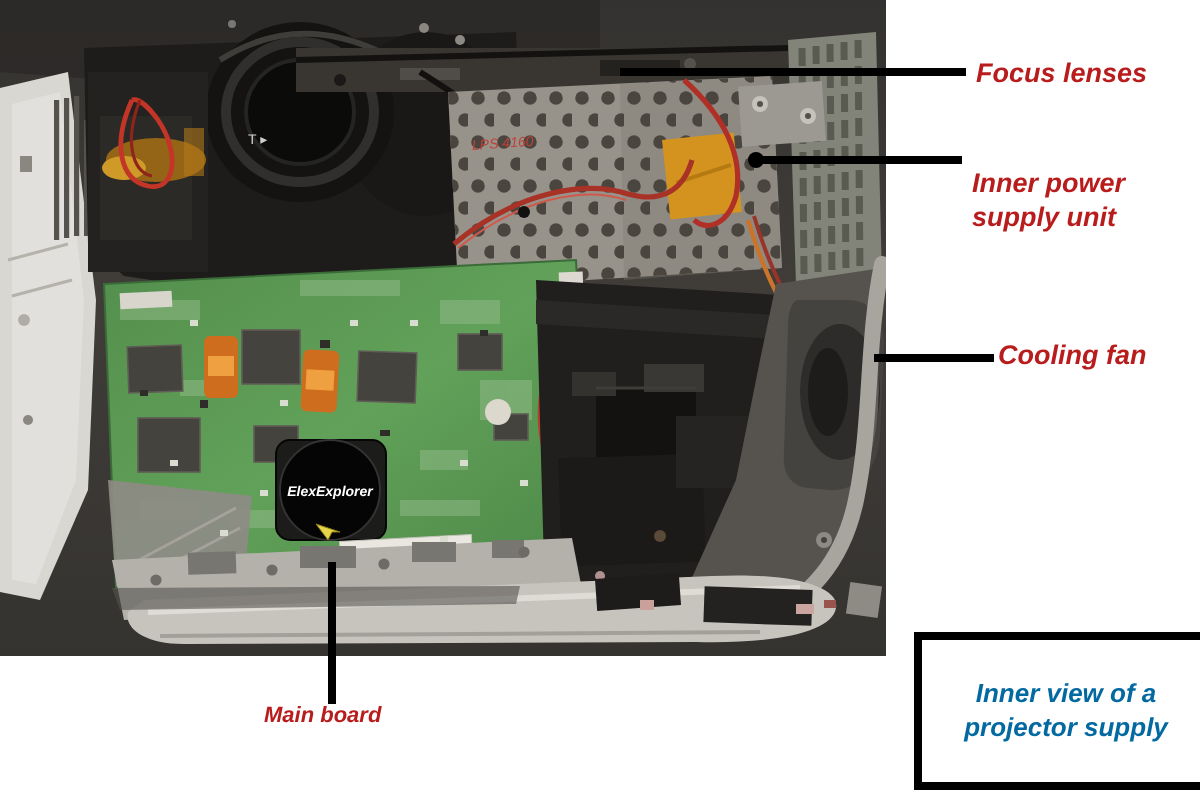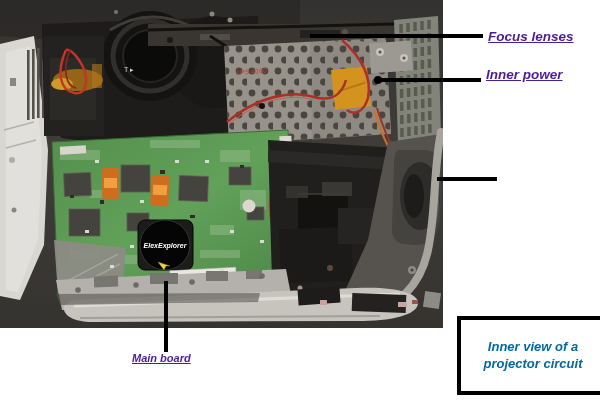--- a/index.html
+++ b/index.html
@@ -4,22 +4,22 @@
 <style>
   html,body{margin:0;padding:0;background:#ffffff;}
   .canvas{
     position:relative;width:600px;height:401px;background:#ffffff;overflow:hidden;
     font-family:"Liberation Sans",sans-serif;
   }
   .photo{position:absolute;left:0;top:0;width:443px;height:328px;}
   .callout{position:absolute;background:#000;}
   .callout-dot{position:absolute;background:#000;border-radius:50%;}
   .lbl{
-    position:absolute;color:#4c1d95;font-weight:bold;font-style:italic;
-    font-size:13.5px;line-height:17px;white-space:nowrap;text-decoration:underline;
+    position:absolute;color:#b91c1c;font-weight:bold;font-style:italic;
+    font-size:13.5px;line-height:17px;white-space:nowrap;
   }
   .lbl-main{font-size:11px;}
   .caption-box{
     position:absolute;left:457px;top:316px;width:152px;height:79px;
     box-sizing:border-box;border:4px solid #000;background:#fff;
     display:flex;flex-direction:column;justify-content:center;align-items:center;
     color:#0369a1;font-weight:bold;font-style:italic;font-size:13px;line-height:16.5px;
   }
 </style>
 </head>
@@ -254,25 +254,27 @@
   </div>
 
   <div class="callout" style="left:310px;top:34px;width:173px;height:4px;"></div>
   <div class="callout-dot" style="left:374px;top:76px;width:8px;height:8px;"></div>
   <div class="callout" style="left:378px;top:78px;width:103px;height:4px;"></div>
   <div class="callout" style="left:437px;top:177px;width:60px;height:4px;"></div>
   <div class="callout" style="left:164px;top:281px;width:4px;height:71px;"></div>
 
   <div class="lbl" style="left:488px;top:28px;">Focus lenses</div>
 
-  <div class="lbl" style="left:486px;top:66px;">
+  <div class="lbl" style="left:486px;top:83px;">
     <div>Inner power</div>
+    <div>supply unit</div>
   </div>
 
+  <div class="lbl" style="left:499px;top:169px;">Cooling fan</div>
 
   <div class="lbl lbl-main" style="left:132px;top:350px;">Main board</div>
 
   <div class="caption-box">
     <div>Inner view of a</div>
-    <div>projector circuit</div>
+    <div>projector supply</div>
   </div>
 
 </div>
 
 </body></html>

